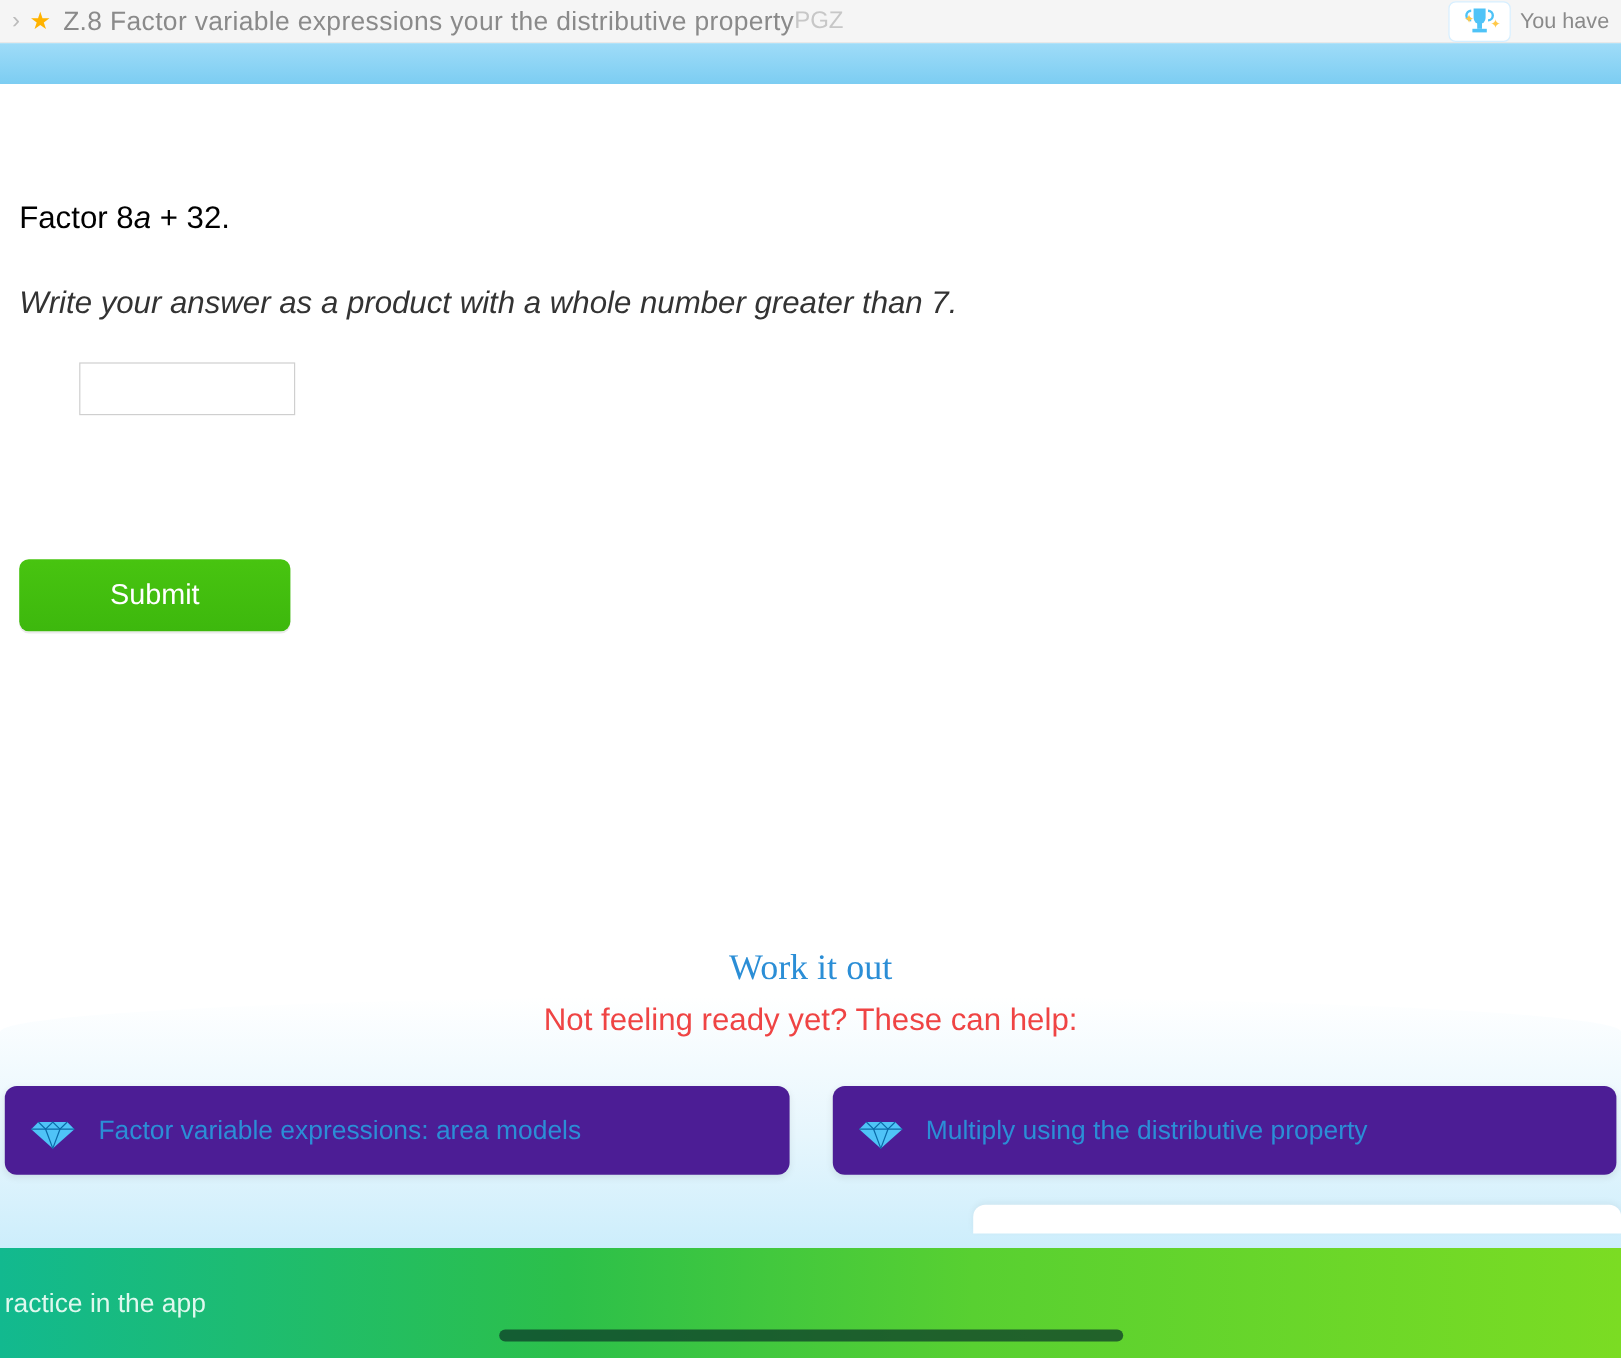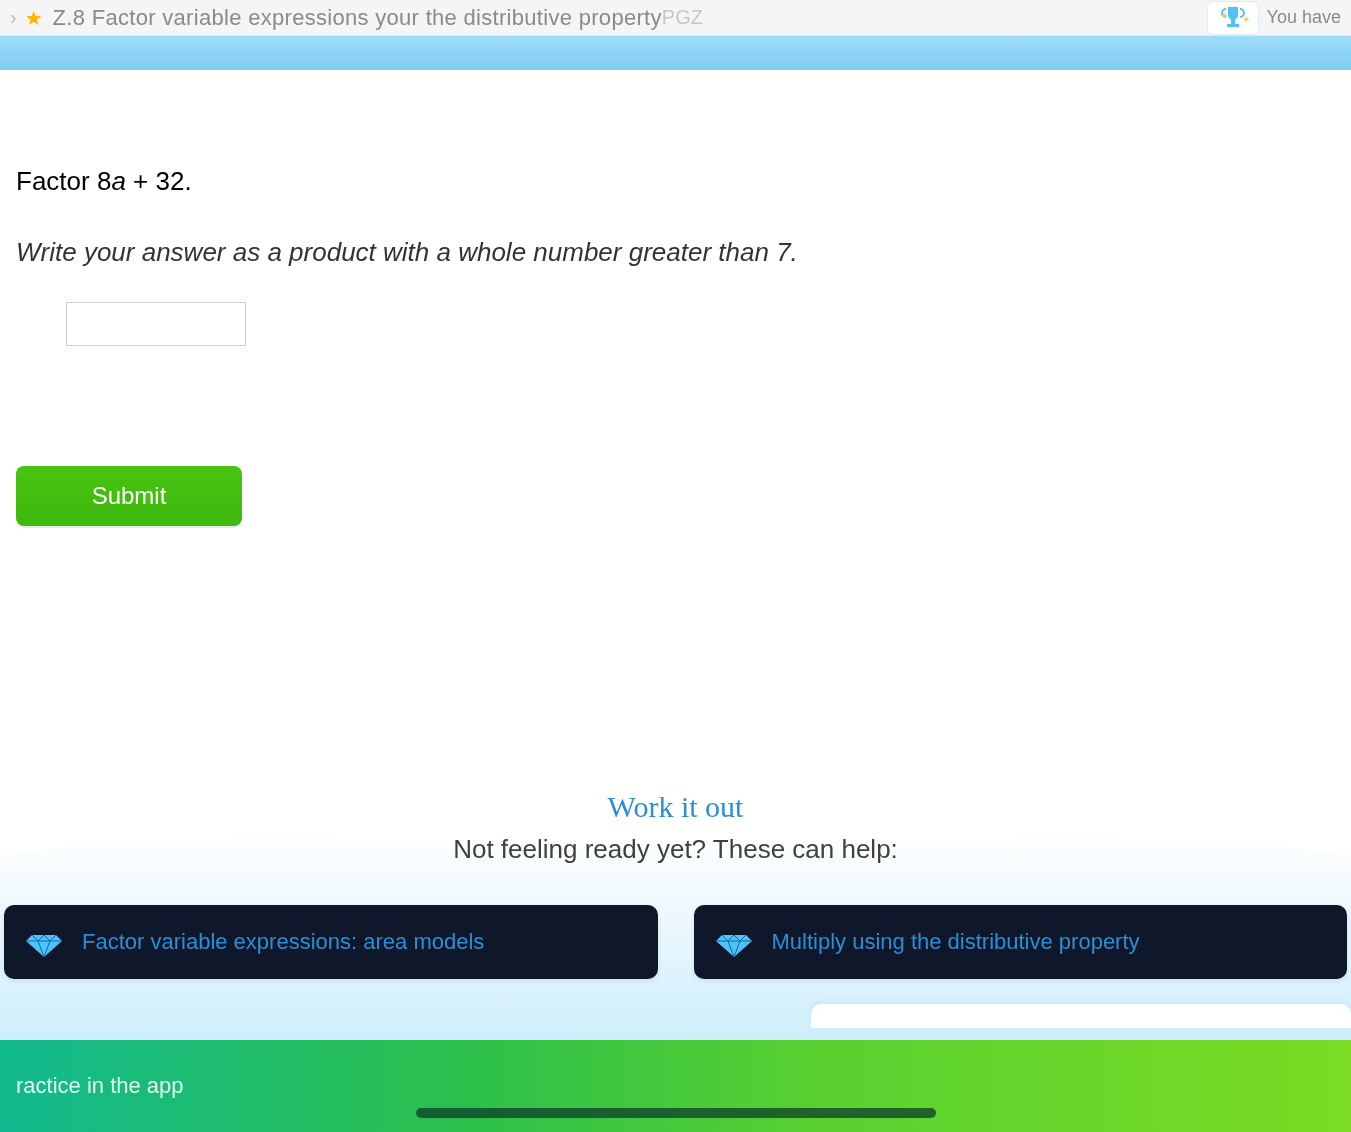--- a/index.html
+++ b/index.html
@@ -47,36 +47,36 @@
 
   .work-section { position: absolute; left: 0; top: 790px; width: 1351px; }
   .wave {
     position: absolute; left: 0; top: 40px; width: 1351px; height: 260px;
     background: linear-gradient(180deg, #ffffff 0%, #e6f6fd 45%, #bfe9fb 100%);
     border-top-left-radius: 50% 30px; border-top-right-radius: 50% 30px;
     z-index: 0;
   }
   .work-inner { position: relative; z-index: 1; text-align: center; }
   .work-title { color: #2b8ed6; font-size: 30px; font-family: Georgia, 'Times New Roman', serif; margin-bottom: 10px; }
-  .work-sub { color: #404040; font-size: 26px; margin-bottom: 40px; }
+  .work-sub { color: #ef4444; font-size: 26px; margin-bottom: 40px; }
   .help-cards { display: flex; gap: 36px; padding: 0 4px; }
   .card {
-    flex: 1; background: #0f172a; border-radius: 10px;
+    flex: 1; background: #4c1d95; border-radius: 10px;
     box-shadow: 0 2px 6px rgba(0,0,0,.08);
     height: 74px; display: flex; align-items: center; padding: 0 20px; gap: 18px;
     cursor: pointer;
   }
   .card .diamond svg { display:block; }
   .card .label { color: #2b8ed6; font-size: 22px; white-space: nowrap; overflow: hidden; }
 
   .app-banner {
     position: absolute; left: 0; bottom: 0; width: 1351px; height: 92px;
     background: linear-gradient(90deg, #12b98f 0%, #2cc04a 35%, #58d031 60%, #7bdc23 100%);
     display: flex; align-items: center; color: #dff8ee;
-    padding-left: 16px;
+    padding-left: 4px;
     z-index: 5;
   }
   .app-banner .text { font-size: 22px; }
   .app-banner .handle {
     position: absolute; left: 50%; transform: translateX(-50%); bottom: 14px;
     width: 520px; height: 10px; background: #0d3c2a; border-radius: 6px; opacity: .75;
   }
 
   .white-peek {
     position: absolute; right: 0; top: 1004px; width: 540px; height: 24px;

